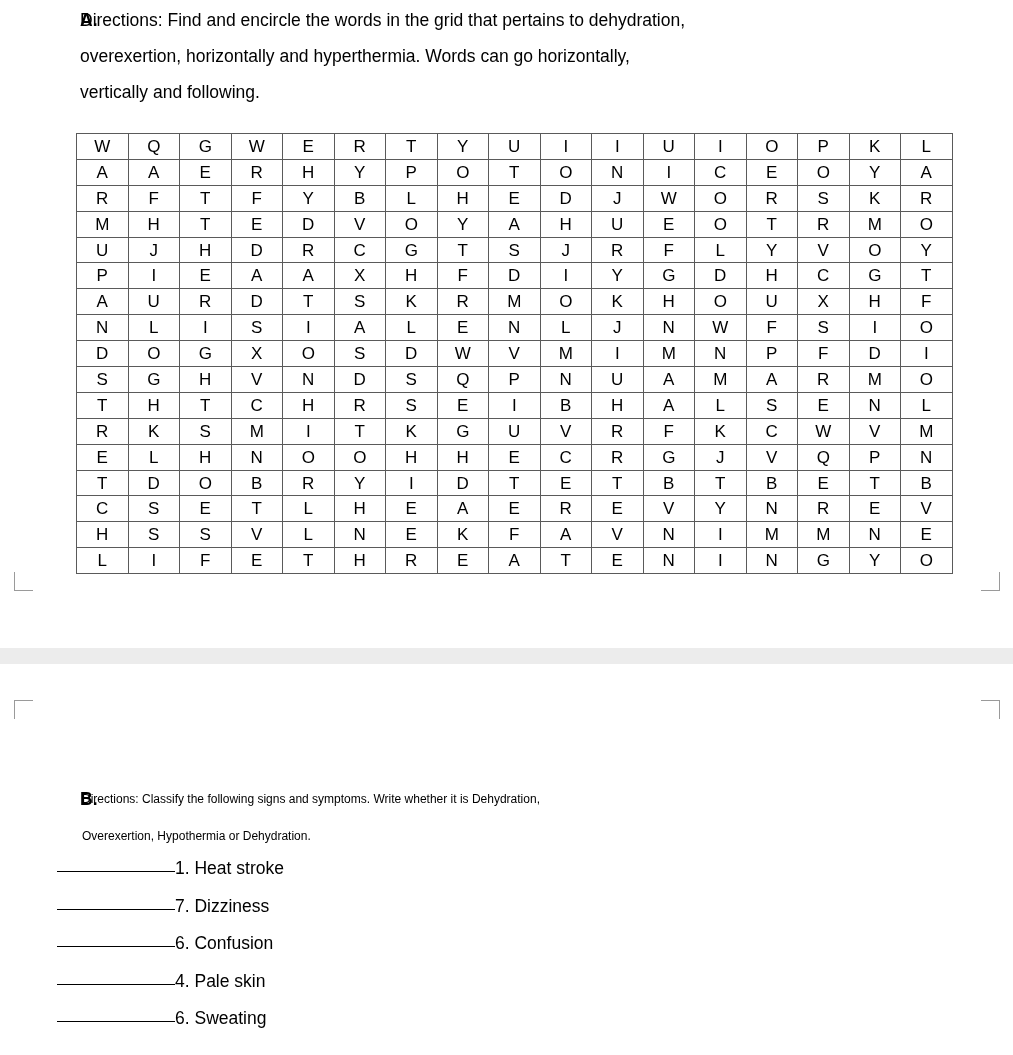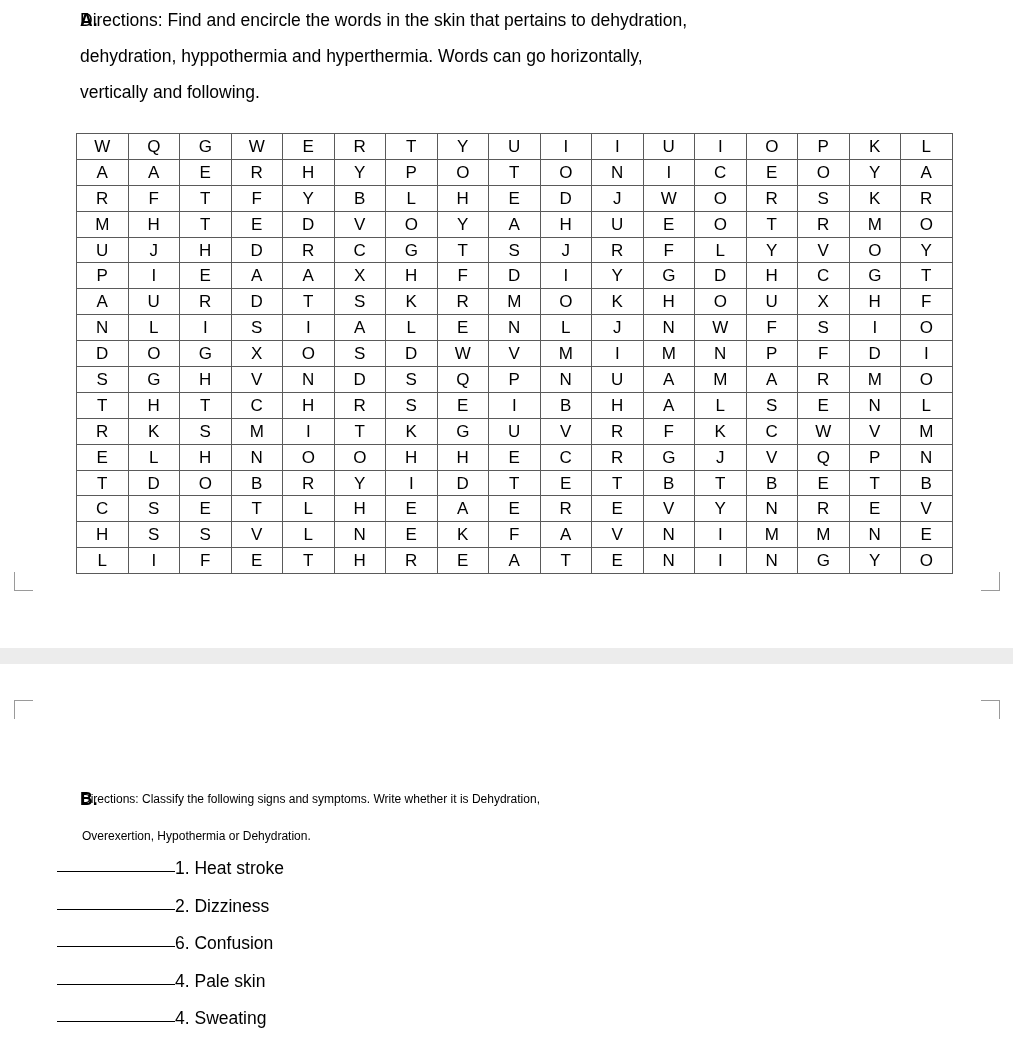--- a/index.html
+++ b/index.html
@@ -166,25 +166,25 @@
   }
 </style>
 </head>
 <body>
 
 <div id="page-one">
 
   <div class="section-a">
     <div class="sec-row">
       <div class="sec-letter">A.</div>
-      <div class="sec-body-a"><b>Directions:</b><span> Find and encircle the words in the skin that pertains to dehydration,</span></div>
+      <div class="sec-body-a"><b>Directions:</b><span> Find and encircle the words in the grid that pertains to dehydration,</span></div>
     </div>
     <div class="sec-row">
       <div class="sec-letter"></div>
-      <div class="sec-body-a">dehydration, hyppothermia and hyperthermia. Words can go horizontally,</div>
+      <div class="sec-body-a">overexertion, horizontally and hyperthermia. Words can go horizontally,</div>
     </div>
     <div class="sec-row">
       <div class="sec-letter"></div>
       <div class="sec-body-a lastline">vertically and following.</div>
     </div>
   </div>
 
   <table id="wordsearch">
     <tbody>
         <tr>
@@ -535,29 +535,29 @@
     </div>
   </div>
 
   <div id="items-list">
       <div class="item-line">
         <span class="blank-rule"></span>
         <span class="item-text">1. Heat stroke</span>
       </div>
       <div class="item-line">
         <span class="blank-rule"></span>
-        <span class="item-text">2. Dizziness</span>
+        <span class="item-text">7. Dizziness</span>
       </div>
       <div class="item-line">
         <span class="blank-rule"></span>
         <span class="item-text">6. Confusion</span>
       </div>
       <div class="item-line">
         <span class="blank-rule"></span>
         <span class="item-text">4. Pale skin</span>
       </div>
       <div class="item-line">
         <span class="blank-rule"></span>
-        <span class="item-text">4. Sweating</span>
+        <span class="item-text">6. Sweating</span>
       </div>
     </div>
 
 </div>
 
 </body></html>

